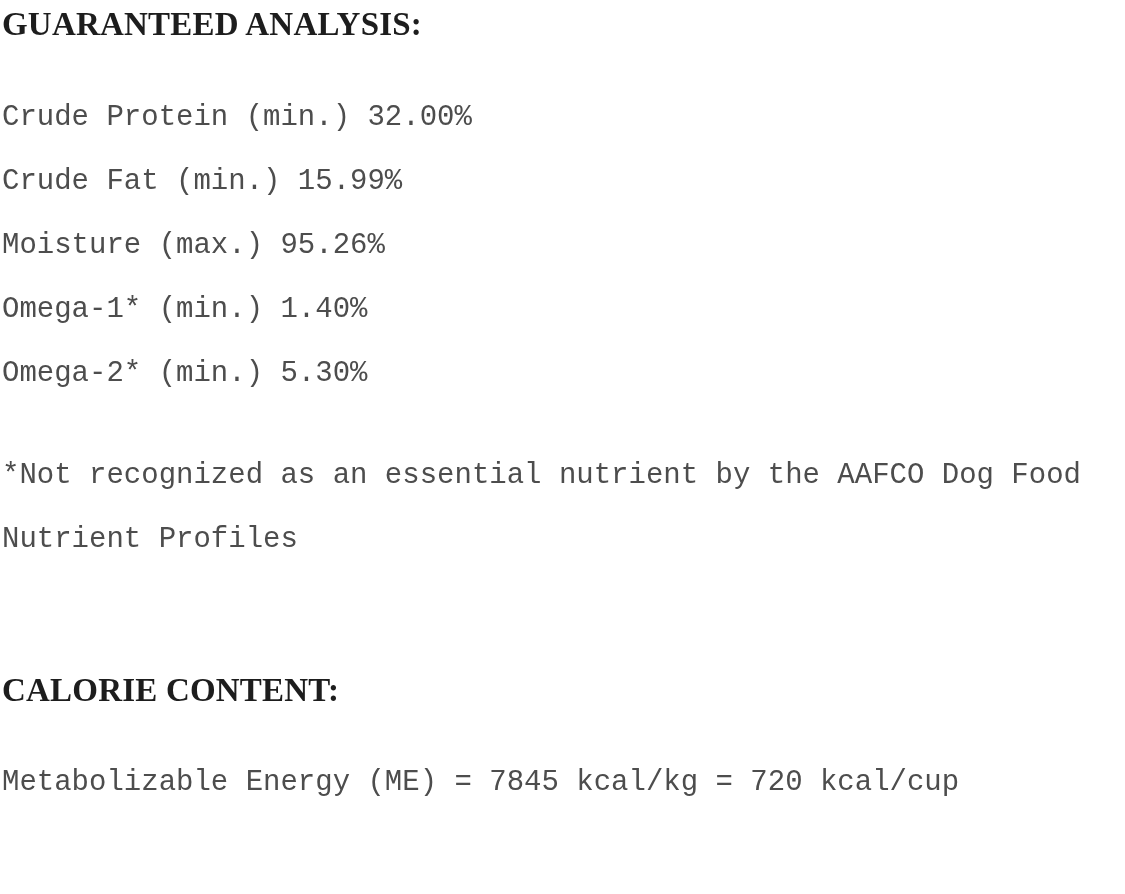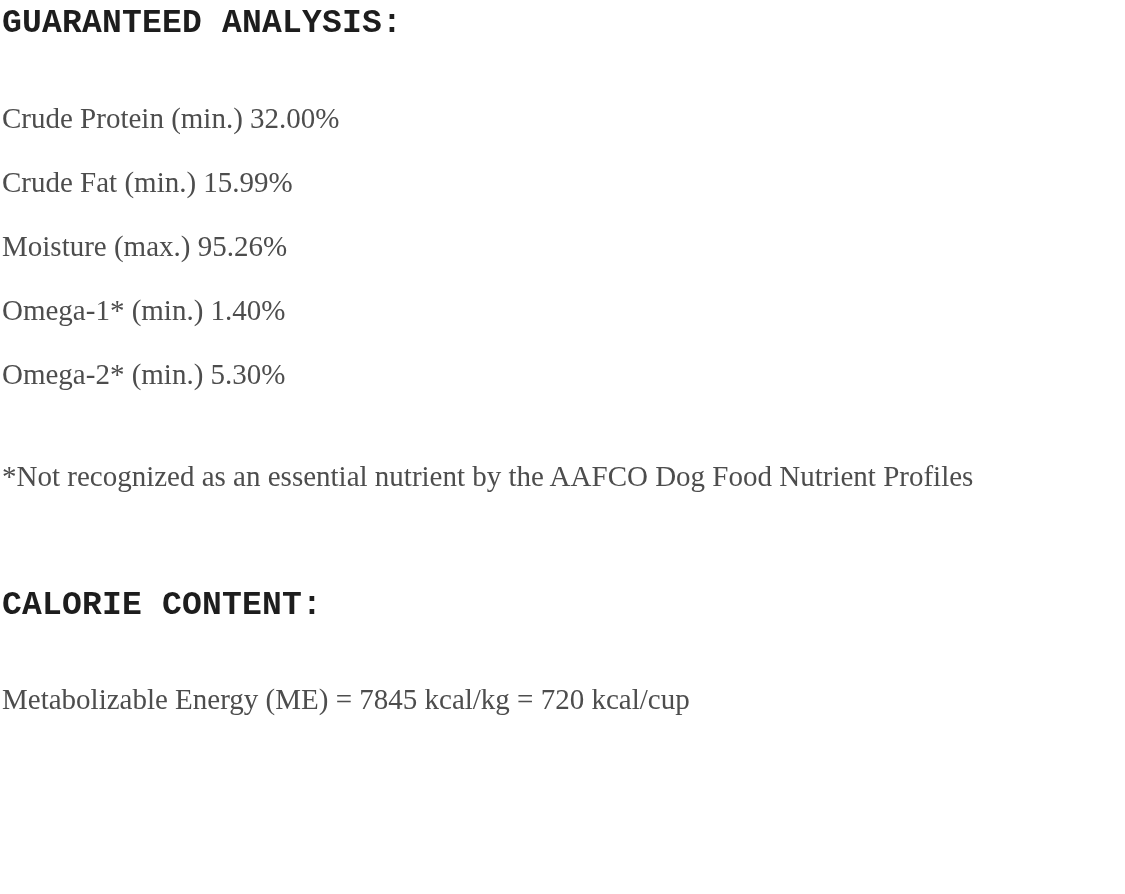--- a/index.html
+++ b/index.html
@@ -14,58 +14,58 @@
     overflow: hidden;
   }
   .page {
     position: relative;
     width: 1125px;
     height: 894px;
     box-sizing: border-box;
     padding: 0 0 0 2px;
   }
   .section-heading {
-    font-family: Liberation Mono, monospace;
+    font-family: Liberation Serif, serif;
     font-weight: bold;
     font-size: 33px;
     letter-spacing: 0.2px;
     color: #1d1d1d;
     line-height: 1.1;
     margin: 0;
   }
   .heading-ga {
     padding-top: 6px;
   }
   .analysis-list {
     list-style: none;
     margin: 0;
     padding: 0;
   }
   .analysis-list li,
   .body-text {
-    font-family: Liberation Serif, serif;
+    font-family: Liberation Mono, monospace;
     font-weight: 300;
     font-size: 29px;
     color: #4d4d4d;
     line-height: 64px;
     white-space: nowrap;
   }
   .analysis-block {
     margin-top: 44px;
   }
   .footnote {
     margin-top: 38px;
     max-width: 1125px;
   }
   .footnote .body-text {
     white-space: normal;
     display: block;
   }
   .heading-calorie {
-    margin-top: 80px;
+    margin-top: 100px;
   }
   .calorie-block {
     margin-top: 42px;
   }
 </style>
 </head>
 <body>
 
 <div class="page">
 

